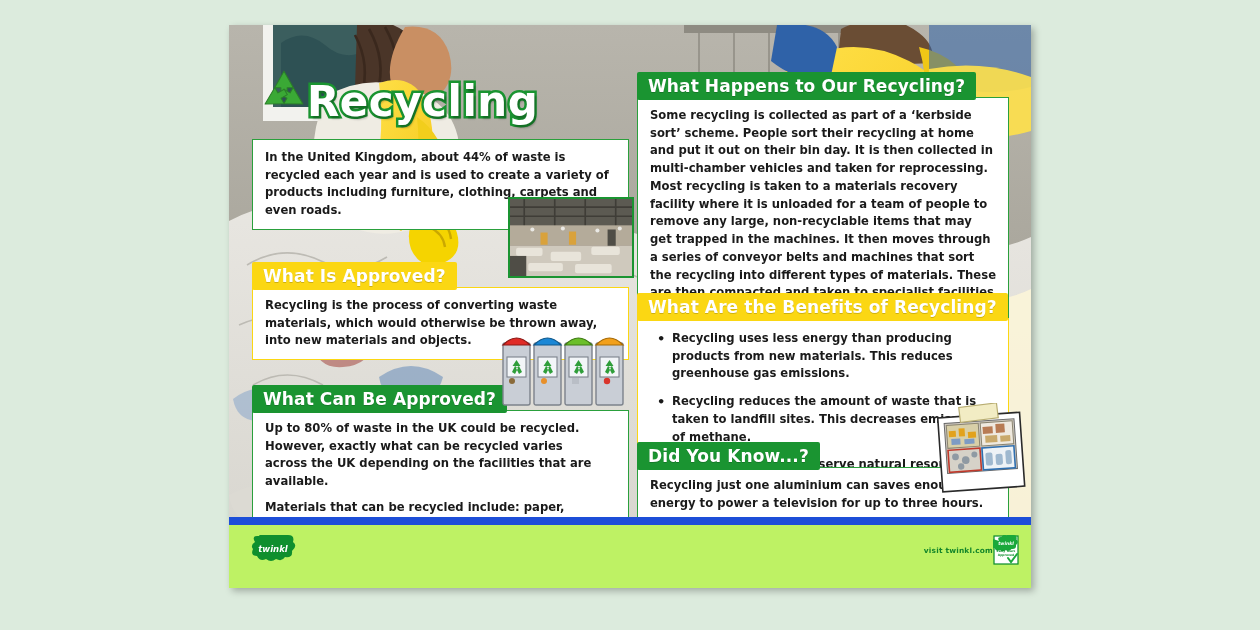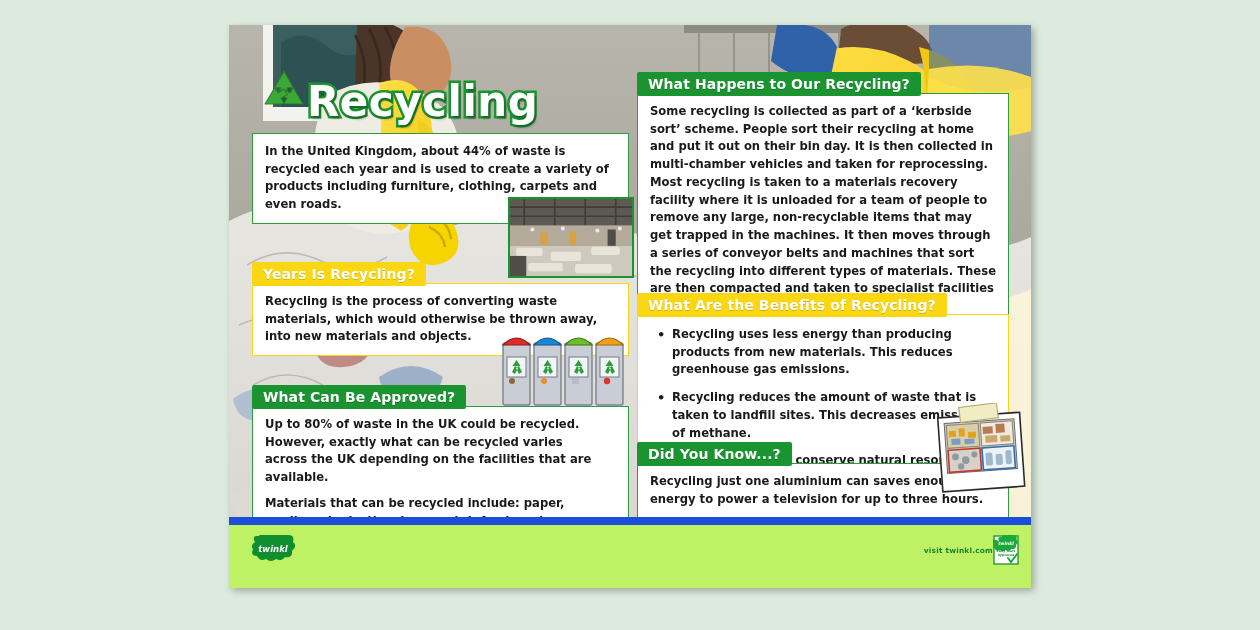--- a/index.html
+++ b/index.html
@@ -38,21 +38,21 @@
   
   .card {
     position: absolute;
     box-sizing: border-box;
   }
   .card-head {
     display: inline-block;
     color: #ffffff;
     font-family: "DejaVu Sans", sans-serif;
     font-weight: bold;
-    font-size: 14px;
+    font-size: 17px;
     letter-spacing: .1px;
     padding: 3.5px 11px 4.5px 11px;
     border-radius: 2px;
     position: relative;
     z-index: 3;
     text-shadow: 0 1px 0 rgba(0,0,0,.18);
     white-space: nowrap;
   }
   .head-green { background: #1a9431; }
   .head-yellow { background: #fbd713; }
@@ -121,21 +121,21 @@
     font-size: 42px;
     color: #ffffff;
     letter-spacing: .5px;
     -webkit-text-stroke: 5px #1a9431;
     paint-order: stroke fill;
     text-shadow: 2px 3px 2px rgba(0,0,0,.25);
     white-space: nowrap;
   }
 
   
-  #card-intro       { left: 23px;  top: 111px; width: 377px; }
+  #card-intro       { left: 23px;  top: 117px; width: 377px; }
   #card-what-is     { left: 23px;  top: 237px; width: 377px; }
   #card-can-be      { left: 23px;  top: 360px; width: 377px; }
   #card-happens     { left: 408px; top: 47px;  width: 372px; }
   #card-benefits    { left: 408px; top: 268px; width: 372px; }
   #card-didyouknow  { left: 408px; top: 417px; width: 372px; }
 
   
   .photo-facility {
     position: absolute;
     left: 279px;
@@ -342,21 +342,21 @@
       <g fill="#f0f0ee" opacity=".9">
         <circle cx="22" cy="30" r="2"></circle>
             <circle cx="52" cy="29" r="2"></circle>
         <circle cx="86" cy="31" r="2"></circle>
             <circle cx="108" cy="29" r="2"></circle>
       </g>
     </svg>
   </div>
 
   <div class="card" id="card-what-is">
-    <div class="card-head head-yellow">Years Is Recycling?</div>
+    <div class="card-head head-yellow">What Is Approved?</div>
     <div class="card-body body-yellow">Recycling is the process of converting waste materials, which would otherwise be thrown away, into new materials and objects.</div>
   </div>
 
   <div class="bins">
     <svg viewBox="0 0 124 78">
       <g>
 
         <g transform="translate(2,0)">
           <rect x="0" y="12" width="27" height="62" rx="2" fill="#c9ced6" stroke="#7c828c" stroke-width="1.4"></rect>
           <path d="M0 14 q13.5 -14 27 0 z" fill="#e02b26" stroke="#8c1a16" stroke-width="1.2"></path>

